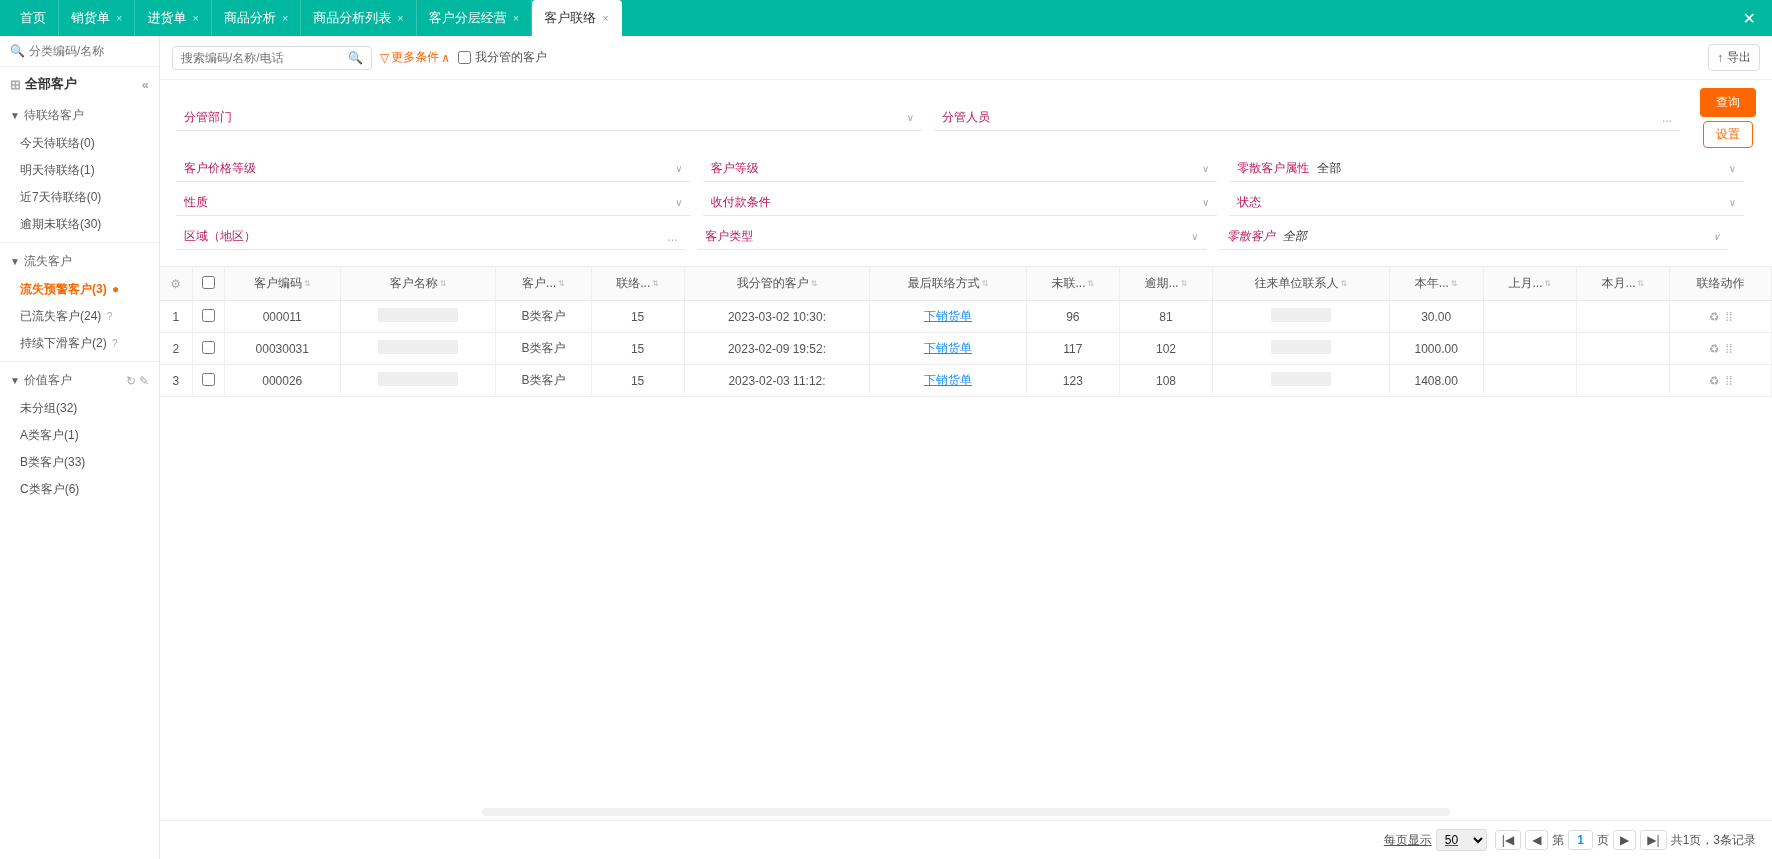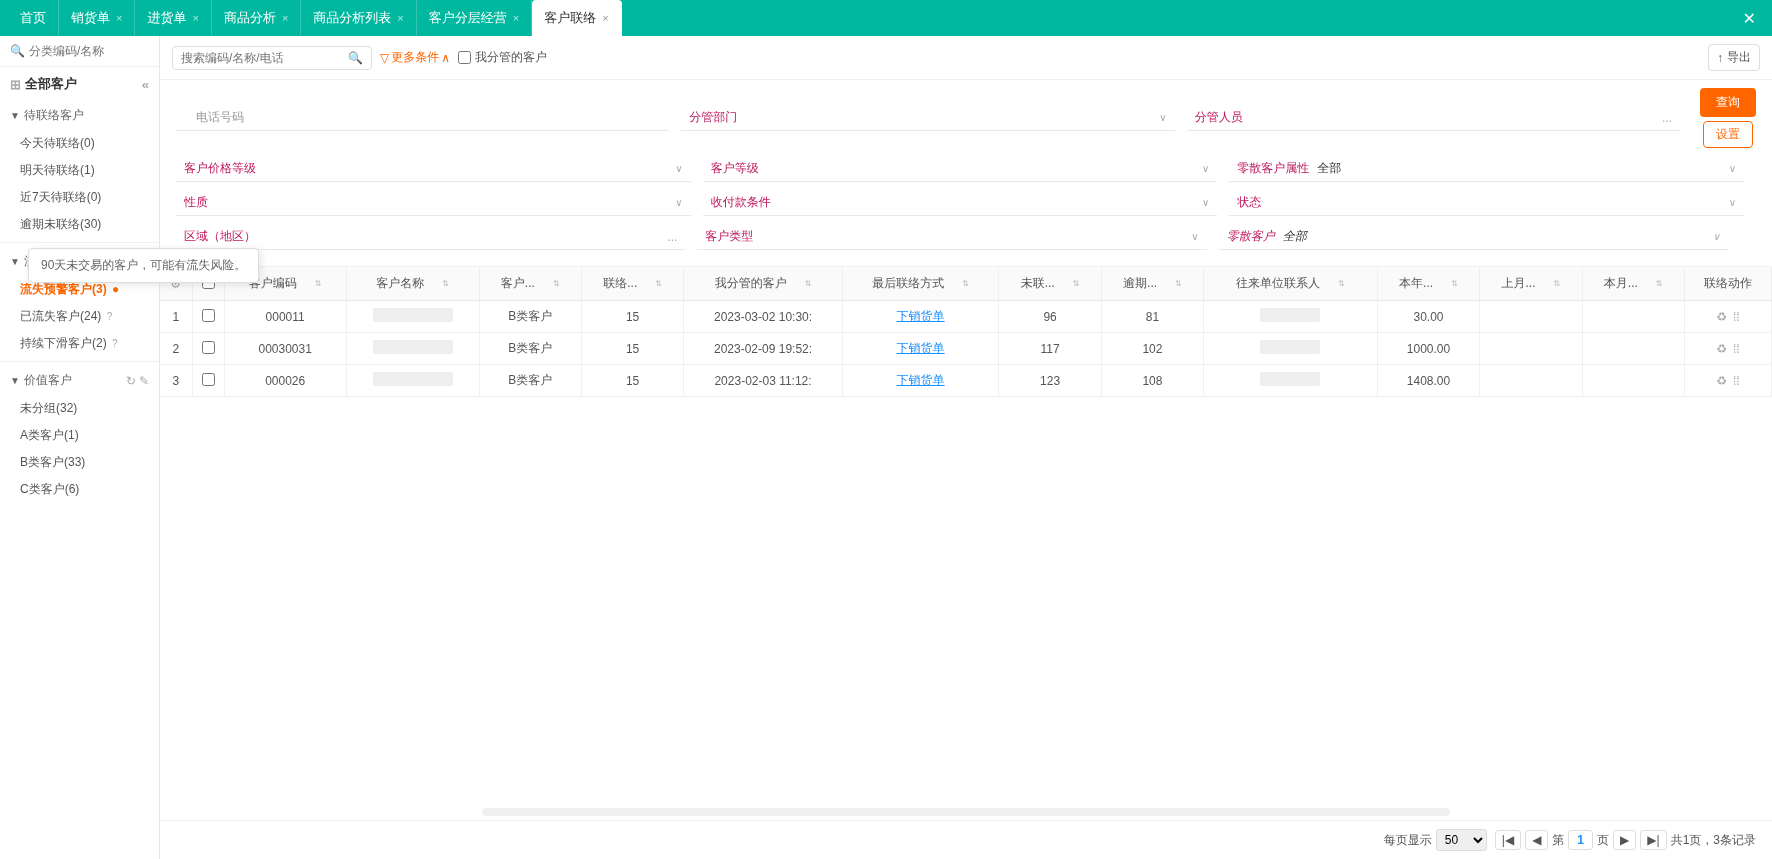--- a/index.html
+++ b/index.html
@@ -328,21 +328,21 @@
       border-right: 1px solid #f0f0f0;
       padding: 7px 6px;
       text-align: center;
       color: #555;
       white-space: nowrap;
     }
     .col-sort {
       display: flex;
       align-items: center;
       justify-content: center;
-      gap: 18px;
+      gap: 2px;
       cursor: pointer;
     }
     .col-sort .sort-icon { color: #bbb; font-size: 8px; }
     .link-text {
       color: #1890ff;
       cursor: pointer;
       text-decoration: underline;
     }
     .action-icons {
       display: flex;
@@ -366,20 +366,21 @@
       border-top: 1px solid #f0f0f0;
       background: #fff;
       gap: 8px;
       font-size: 12px;
       color: #555;
     }
     .page-size-select {
       display: flex;
       align-items: center;
       gap: 4px;
+      text-decoration: underline;
     }
     .page-size-select select {
       border: 1px solid #ddd;
       border-radius: 3px;
       padding: 2px 4px;
       font-size: 12px;
       outline: none;
     }
     .pagination {
       display: flex;
@@ -501,21 +502,20 @@
       <div class="icons">
         <span>↻</span>
         <span>✎</span>
       </div>
     </div>
     <div class="sidebar-item">未分组(32)</div>
     <div class="sidebar-item">A类客户(1)</div>
     <div class="sidebar-item">B类客户(33)</div>
     <div class="sidebar-item">C类客户(6)</div>
 
-    <div class="tooltip-box">90天未交易的客户，可能有流失风险。</div>
   </div>
 
   <div class="content-area">
 
     <div class="filter-bar">
       <div class="filter-search">
         <input type="text" style="font-size: 12px; border: none; outline: none; flex: 1 1 0%;" placeholder="搜索编码/名称/电话">
         <span class="icon" style="color:#ff6600;">🔍</span>
       </div>
       <div class="filter-more">
@@ -530,24 +530,20 @@
       <div class="filter-spacer"></div>
       <div class="export-btn">
         <span>↑</span>
         <span>导出</span>
       </div>
     </div>
 
     <div class="adv-filter">
 
       <div class="adv-filter-row">
-        <div class="adv-field">
-          <span class="adv-field-label">电话号码</span>
-          <input class="adv-field-input" type="text" style="">
-        </div>
         <div class="adv-field-select">
           <span class="label">分管部门</span>
           <span class="value"></span>
           <span class="chevron">∨</span>
         </div>
         <div class="adv-field-select" style="flex:1;">
           <span class="label">分管人员</span>
           <span class="value"></span>
           <span class="chevron"></span>
           <span class="adv-field-dots">...</span>

